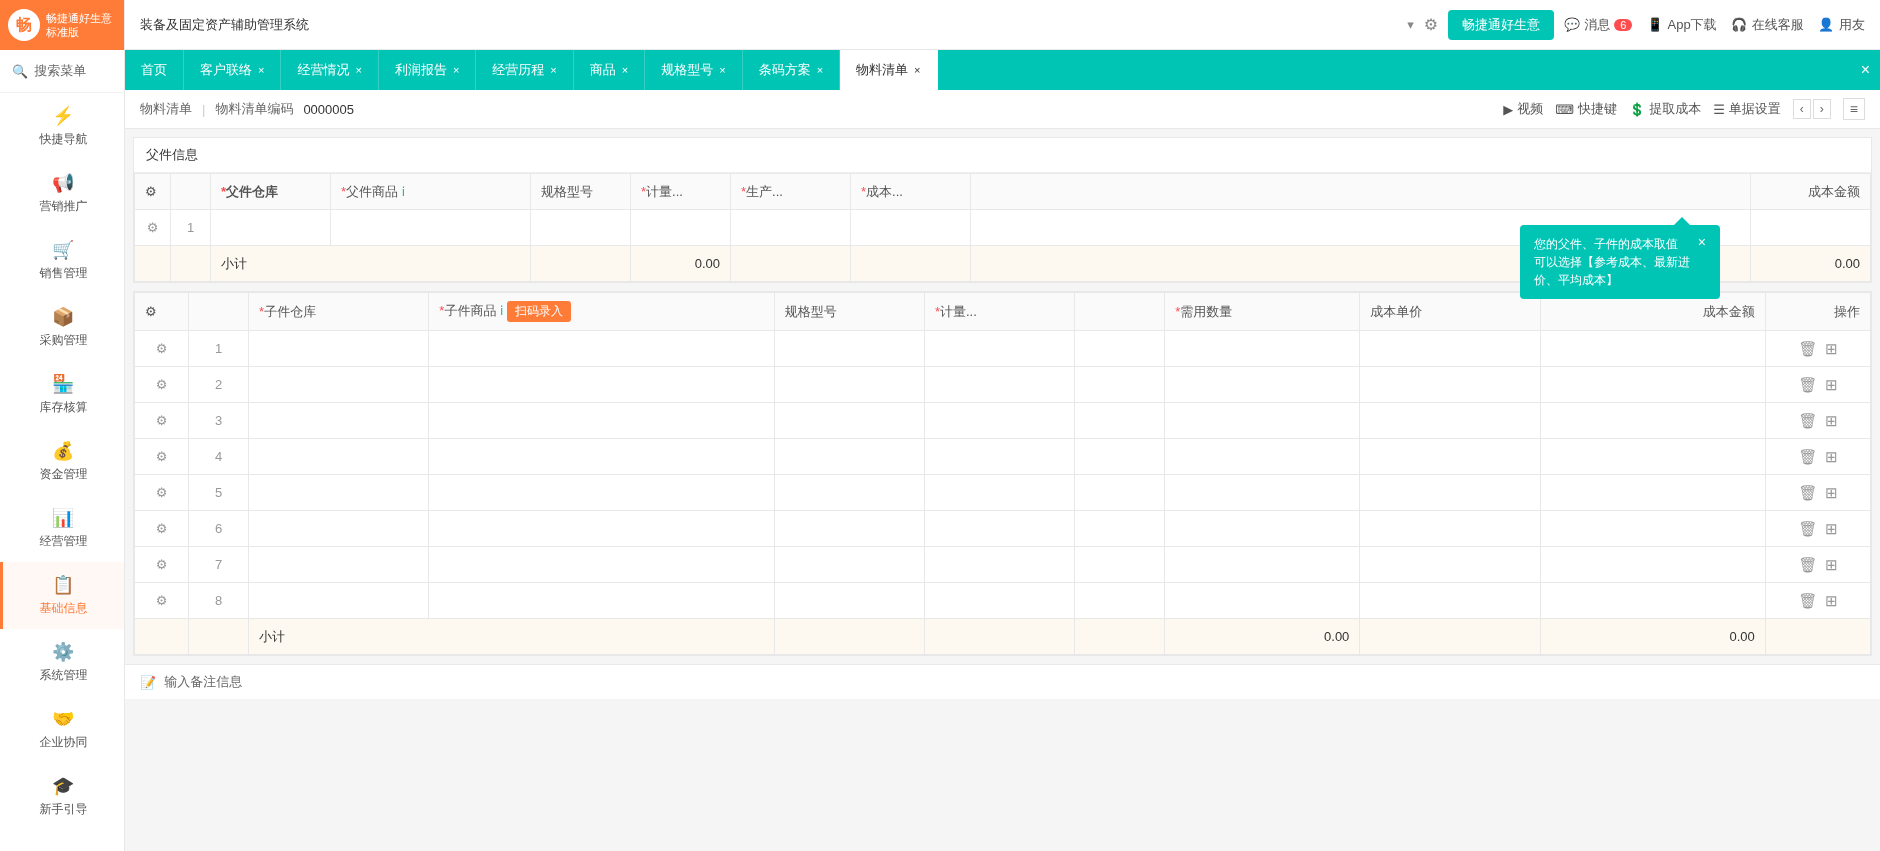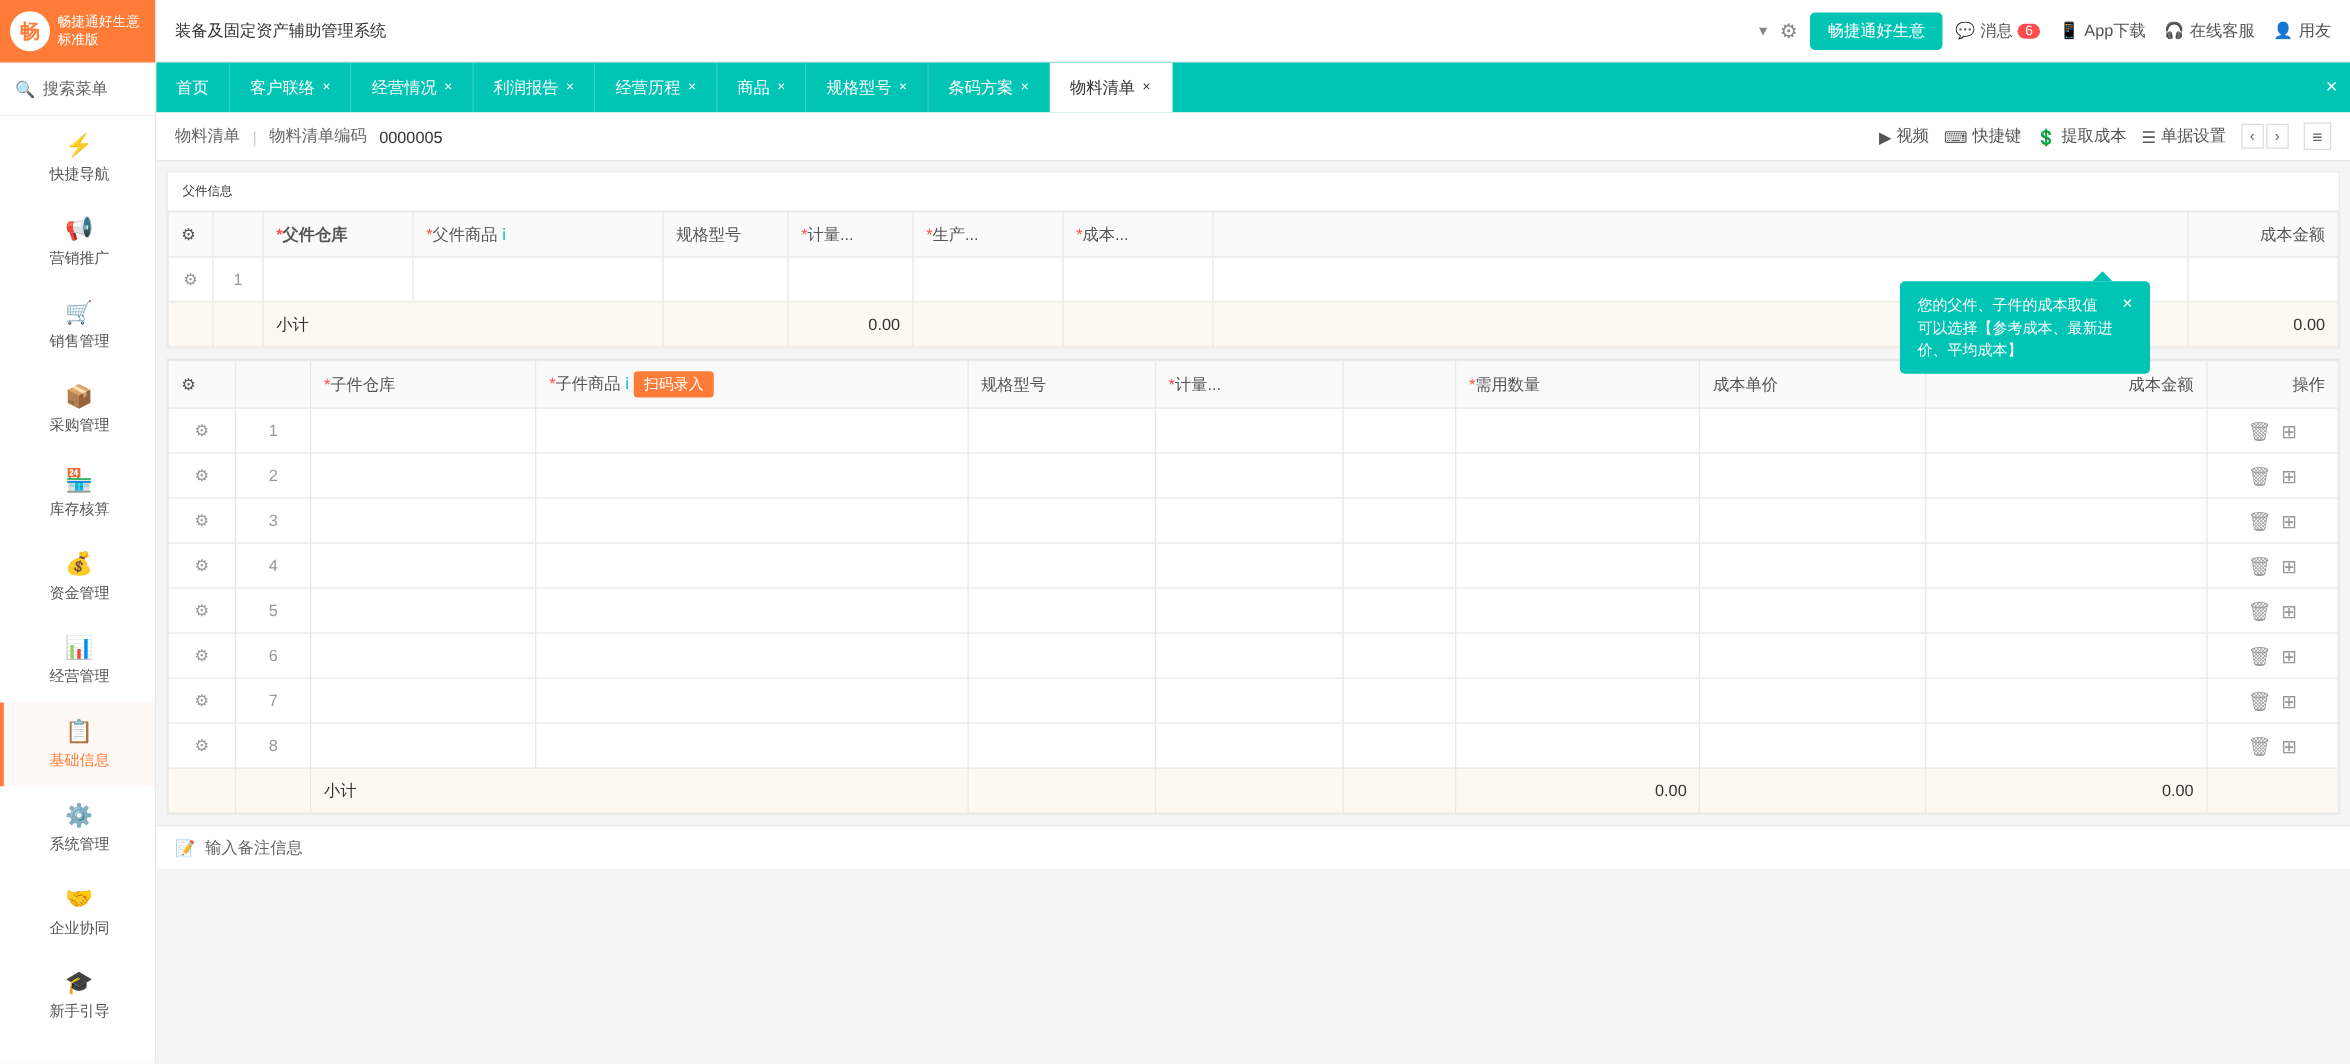--- a/index.html
+++ b/index.html
@@ -161,21 +161,21 @@
       display: flex;
       align-items: center;
       gap: 12px;
     }
     .page-header-action { display: flex; align-items: center; gap: 4px; cursor: pointer; color: #555; font-size: 13px; }
 
     
     .section { background: #fff; margin: 8px; border: 1px solid #e8e8e8; }
     .section-title {
       padding: 8px 12px;
-      font-size: 10px;
+      font-size: 13px;
       font-weight: 500;
       color: #333;
       border-bottom: 1px solid #f0f0f0;
     }
 
     
     .data-table {
       width: 100%;
       border-collapse: collapse;
       font-size: 13px;

